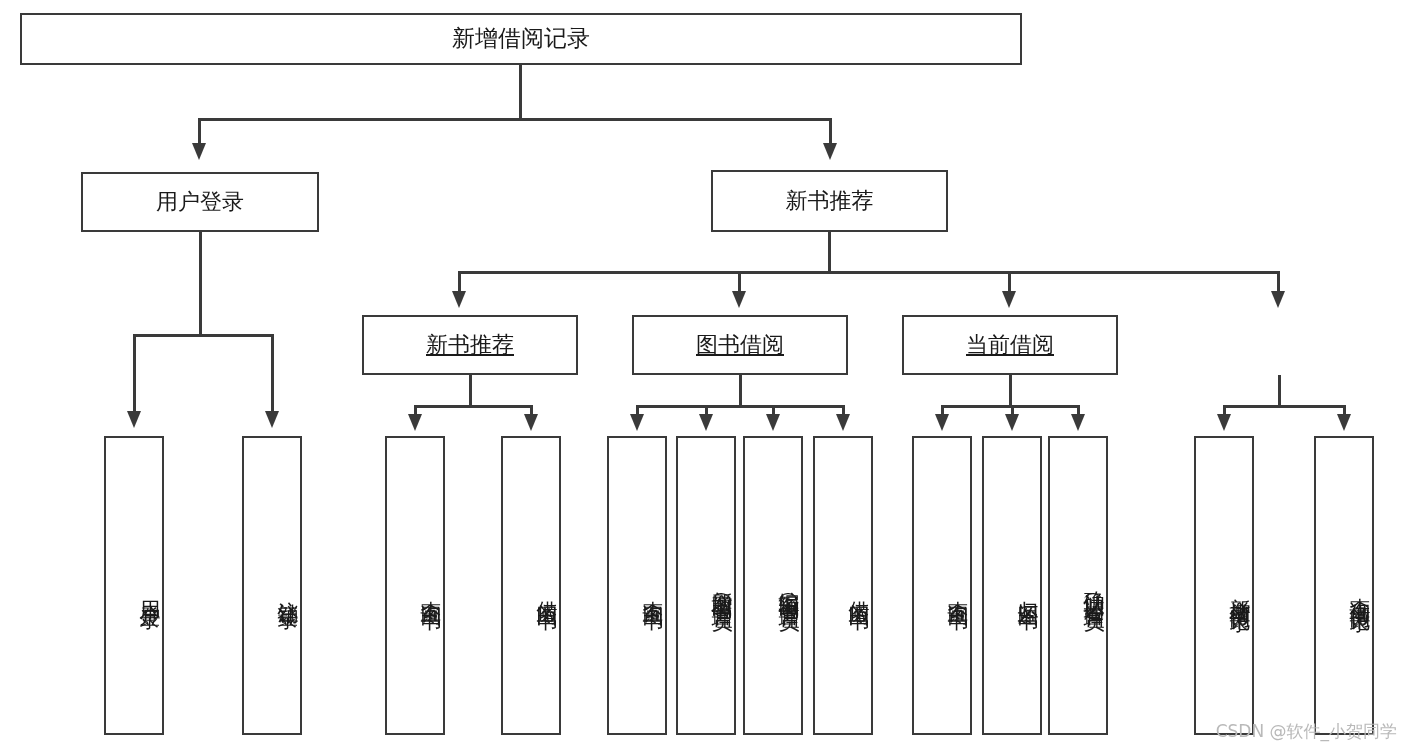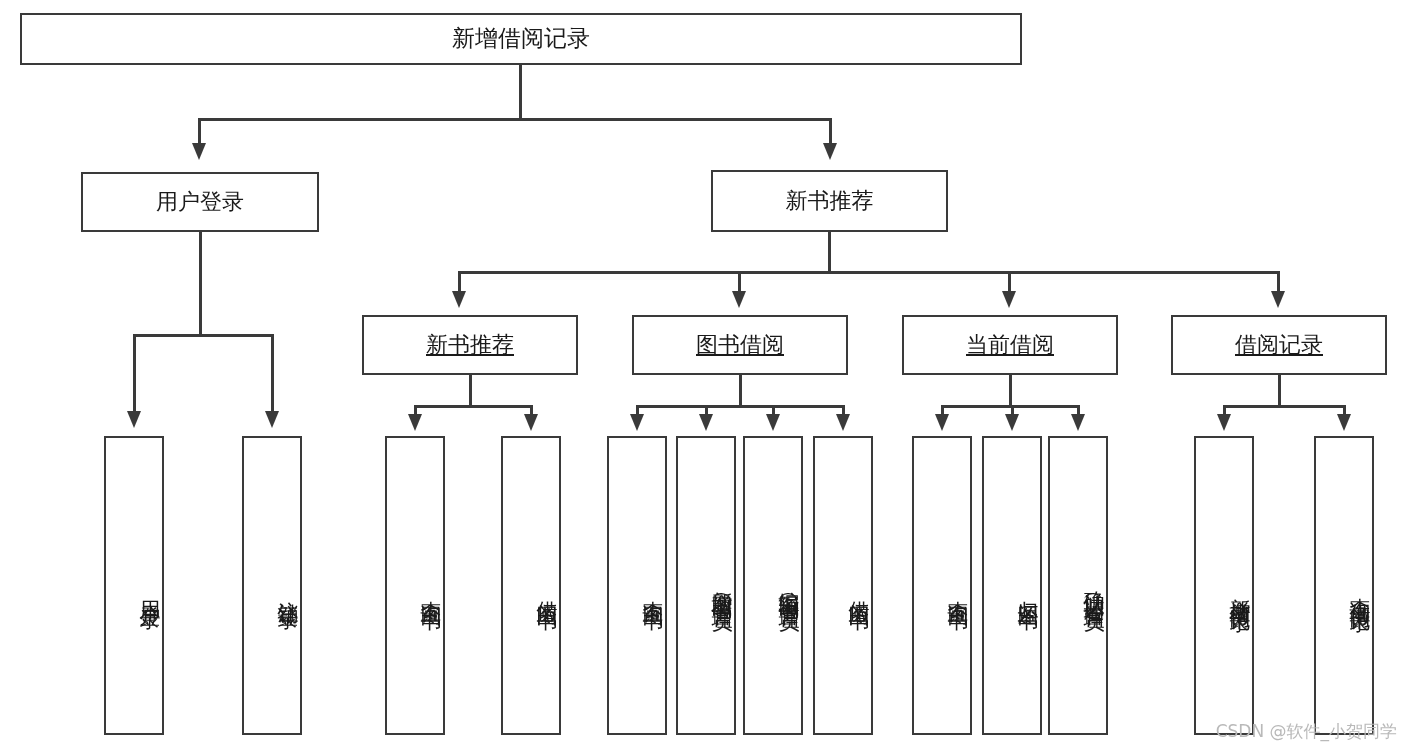--- a/index.html
+++ b/index.html
@@ -116,21 +116,20 @@
 
   <div class="ln v" style="left:1277px; top:271px; height:22px;"></div>
   <div class="arrow" style="left:1271px; top:291px;"></div>
 
   <div class="node level3" style="left:362px; top:315px; width:216px; height:60px;">新书推荐</div>
 
   <div class="node level3" style="left:632px; top:315px; width:216px; height:60px;">图书借阅</div>
 
   <div class="node level3" style="left:902px; top:315px; width:216px; height:60px;">当前借阅</div>
 
-  <div class="node level3" style="left:1171px; top:315px; width:216px; height:60px;">借阅记录</div>
 
   <div class="ln v" style="left:469px; top:375px; height:32px;"></div>
   <div class="ln h" style="left:414px; top:405px; width:118px;"></div>
   <div class="ln v" style="left:414px; top:405px; height:12px;"></div>
   <div class="arrow" style="left:408px; top:414px;"></div>
   <div class="ln v" style="left:530px; top:405px; height:12px;"></div>
   <div class="arrow" style="left:524px; top:414px;"></div>
 
   <div class="ln v" style="left:739px; top:375px; height:32px;"></div>
   <div class="ln h" style="left:636px; top:405px; width:208px;"></div>

